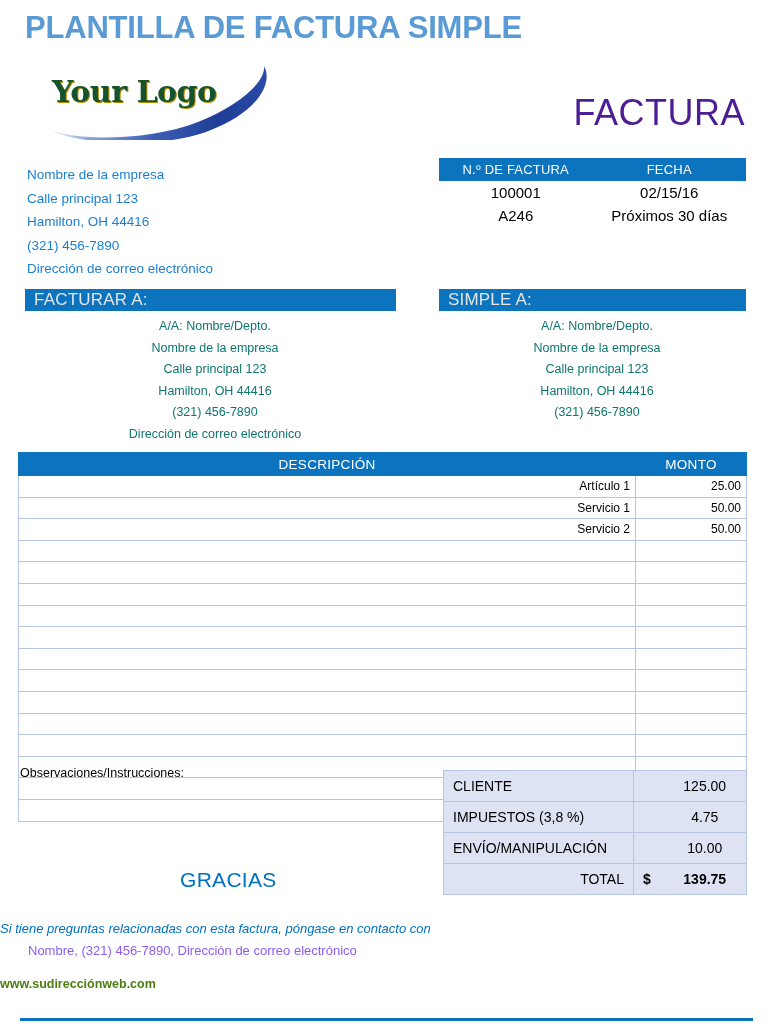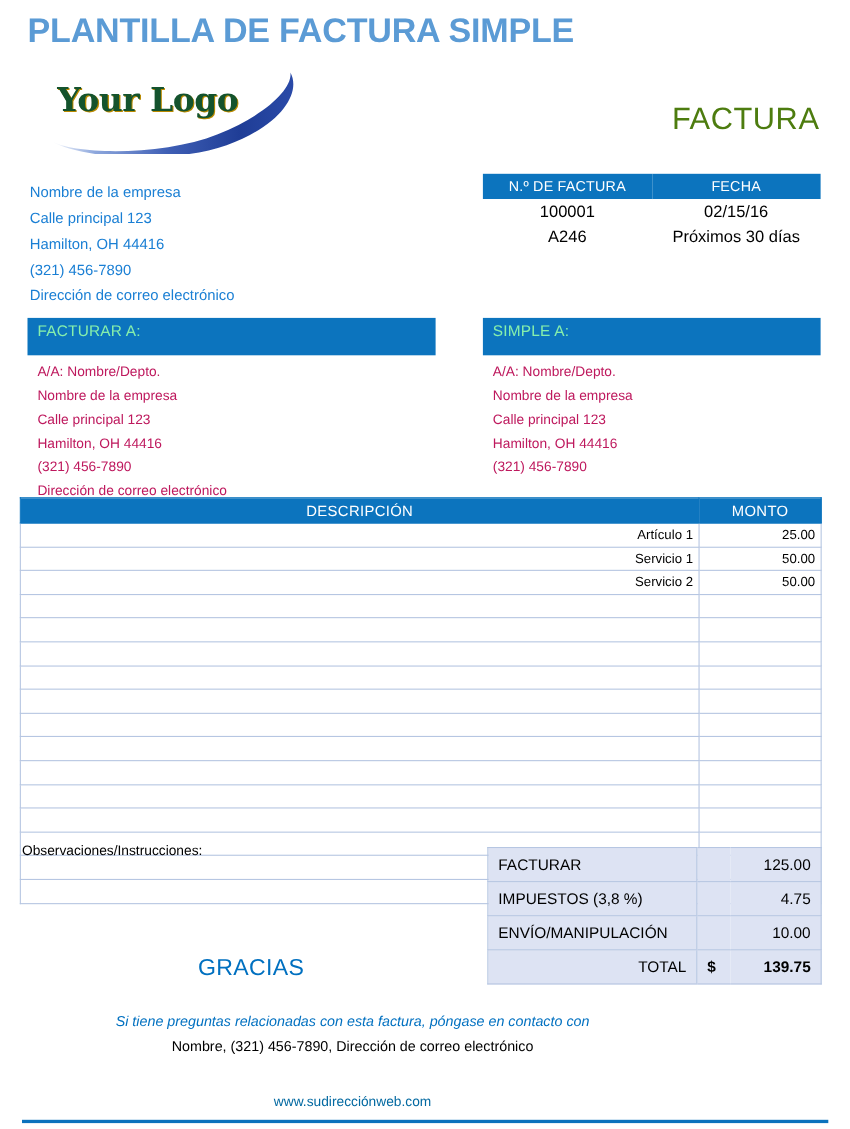--- a/index.html
+++ b/index.html
@@ -44,22 +44,22 @@
     color: #14532d;
     letter-spacing: -0.5px;
     text-shadow: 1px 1px 0 #b98a00;
     white-space: nowrap;
   }
 
   
   .factura-word {
     position: absolute;
     right: 28px; top: 92px;
-    font-size: 28px;
-    color: #4d7c0f;
+    font-size: 36px;
+    color: #4c1d95;
     letter-spacing: 0.5px;
   }
 
   
   .company-block {
     position: absolute;
     left: 27px; top: 163px;
     width: 330px;
   }
   .company-line {
@@ -95,33 +95,34 @@
     color: #000000;
     font-size: 15px;
   }
 
   
   .addr-col { position: absolute; top: 289px; }
   .addr-col.left  { left: 25px;  width: 371px; }
   .addr-col.right { left: 439px; width: 307px; }
   .addr-head {
     background: #0c74be;
-    color: #86efac;
-    font-size: 14px;
-    height: 34px;
+    color: #e5e5e5;
+    font-size: 17px;
+    height: 22px;
     line-height: 22px;
     padding-left: 9px;
     letter-spacing: 0.2px;
   }
   .addr-body { padding: 5px 0 0 9px; }
   .addr-line {
     font-size: 12.5px;
-    color: #be185d;
+    color: #0f766e;
     line-height: 21.5px;
     white-space: nowrap;
+    text-align: center;
   }
 
   
   .items-table {
     position: absolute;
     left: 18px; top: 452px;
     width: 728px;
     border-collapse: collapse;
     table-layout: fixed;
   }
@@ -171,55 +172,57 @@
     background: #dde3f3;
     border: 1px solid #b6c6e2;
     height: 31px;
     font-size: 14px;
     padding: 0 9px;
     color: #000000;
     vertical-align: middle;
   }
   .totals-table td.lbl-cell { text-align: left; border-right: none; }
   .totals-table td.cur-cell { text-align: left; border-left: 1px solid #b6c6e2; border-right: none; padding-right:0; }
-  .totals-table td.num-cell { text-align: right; border-left: none; }
+  .totals-table td.num-cell { text-align: center; border-left: none; }
   .totals-table tr.total-row td { font-weight: bold; }
   .totals-table tr.total-row td.lbl-cell { font-weight: normal; text-align: right; }
 
   
   .thanks {
     position: absolute;
     left: 180px; top: 868px;
     font-size: 21px;
     color: #0070c0;
     letter-spacing: 0.3px;
   }
 
   
   .footer {
     position: absolute;
     left: 0; top: 918px;
     width: 641px;
-    text-align: center;
+    text-align: left;
   }
   .footer-note {
     font-size: 13px;
     color: #0070c0;
     font-style: italic;
     line-height: 21px;
   }
   .footer-contact {
     font-size: 13px;
-    color: #000000;
+    color: #8b5cf6;
     line-height: 23px;
+    padding-left: 28px;
   }
   .footer-url {
     font-size: 12.5px;
-    color: #0369a1;
-    margin-top: 32px;
+    color: #4d7c0f;
+    margin-top: 15px;
+    font-weight: bold;
   }
   .footer-rule {
     position: absolute;
     left: 20px; top: 1018px;
     width: 733px; height: 3px;
     background: #0b72bd;
   }
 </style>
 </head>
 <body>
@@ -376,21 +379,21 @@
   <div class="notes-label">Observaciones/Instrucciones:</div>
 
   <table class="totals-table">
     <colgroup>
         <col class="lbl">
         <col class="cur">
         <col class="num">
       </colgroup>
     <tbody id="totals-body">
         <tr>
-          <td class="lbl-cell">FACTURAR</td>
+          <td class="lbl-cell">CLIENTE</td>
           <td class="cur-cell"></td>
           <td class="num-cell">125.00</td>
         </tr>
         <tr>
           <td class="lbl-cell">IMPUESTOS (3,8 %)</td>
           <td class="cur-cell"></td>
           <td class="num-cell">4.75</td>
         </tr>
         <tr>
           <td class="lbl-cell">ENVÍO/MANIPULACIÓN</td>

